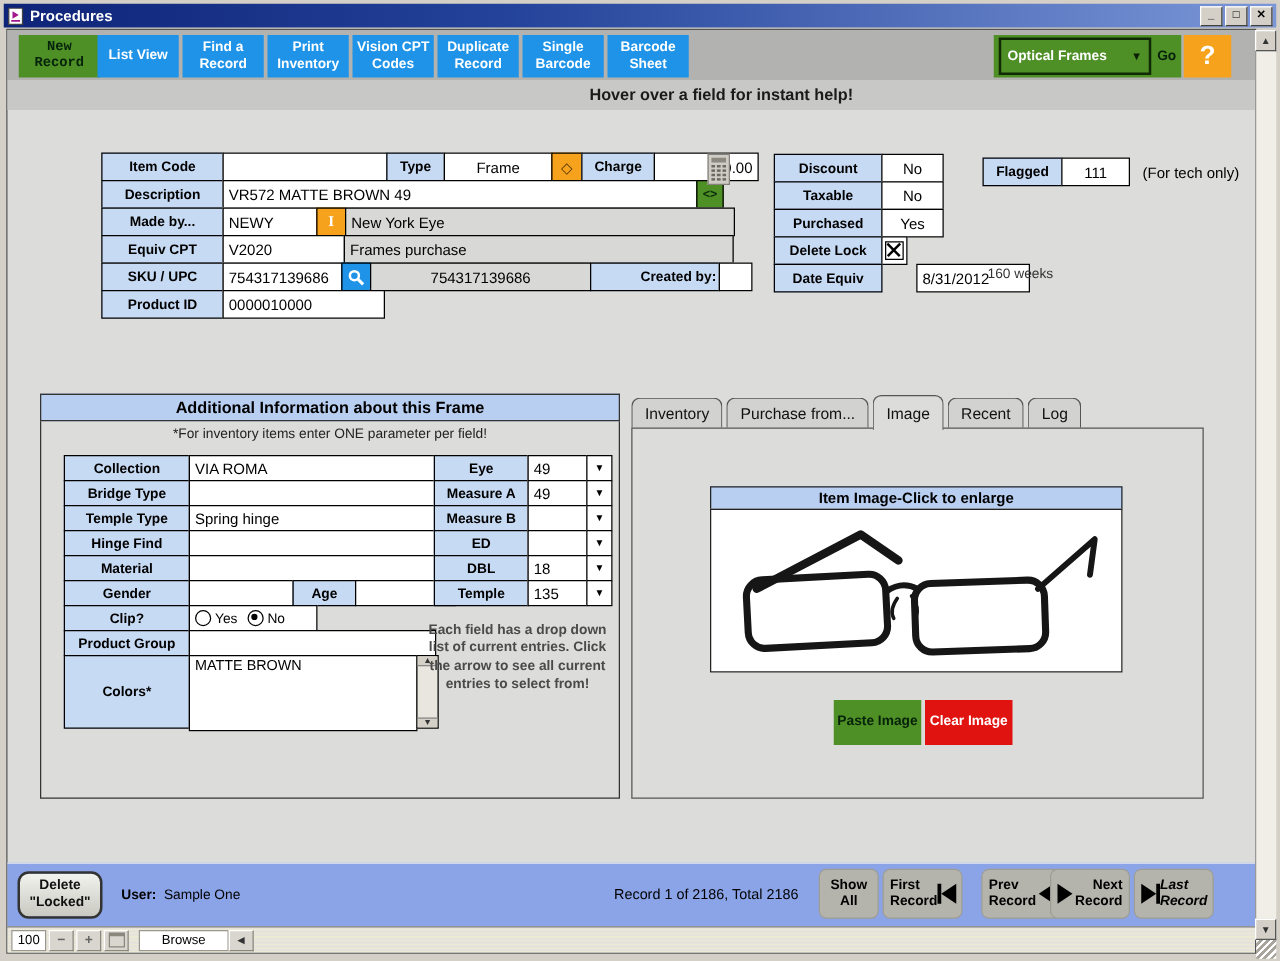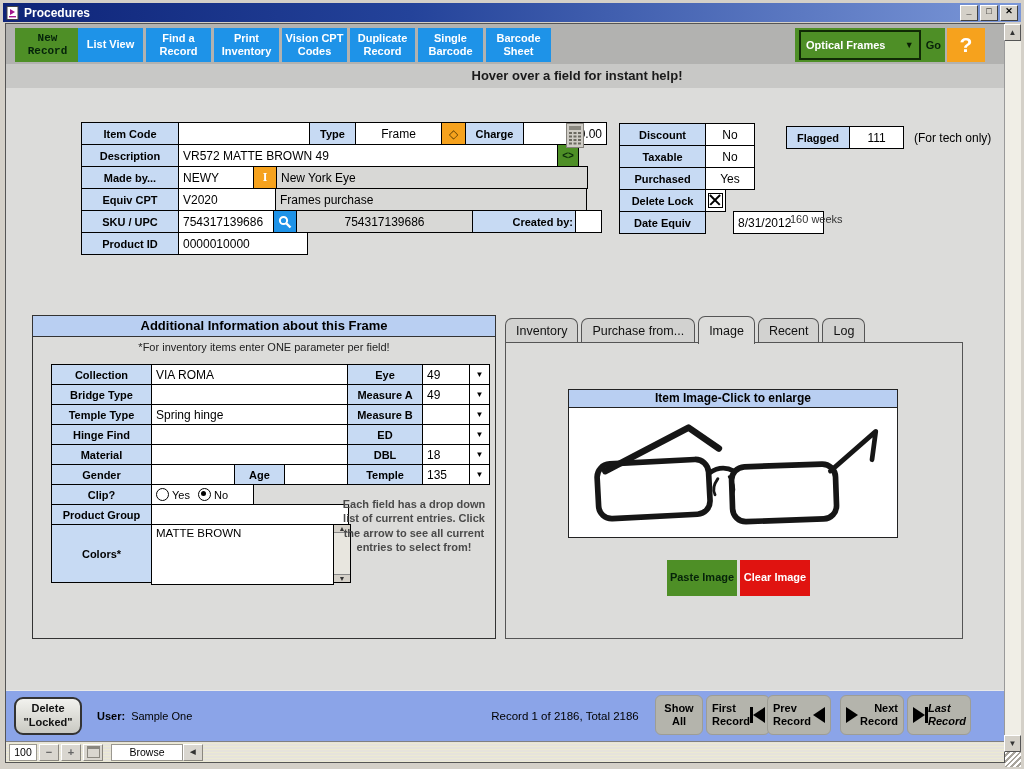--- a/index.html
+++ b/index.html
@@ -393,21 +393,21 @@
   <div class="abs navbtn" style="left:655px;width:48px;justify-content:center;text-align:center;">
     <span class="lab">Show All</span>
   </div>
   <div class="abs navbtn" style="left:706px;width:64px;justify-content:space-between;">
     <span class="lab">First Record</span>
     <span style="display:flex;align-items:center;">
         <span class="vbar"></span>
         <span class="tri-l"></span>
       </span>
   </div>
-  <div class="abs navbtn" style="left:767px;width:64px;justify-content:space-between;">
+  <div class="abs navbtn" style="left:785px;width:64px;justify-content:space-between;">
     <span class="lab">Prev Record</span>
     <span class="tri-l"></span>
   </div>
   <div class="abs navbtn" style="left:840px;width:64px;justify-content:space-between;">
     <span class="tri-r"></span>
     <span class="lab" style="text-align:right;">Next Record</span>
   </div>
   <div class="abs navbtn" style="left:907px;width:64px;justify-content:space-between;">
     <span style="display:flex;align-items:center;">
         <span class="tri-r"></span>

